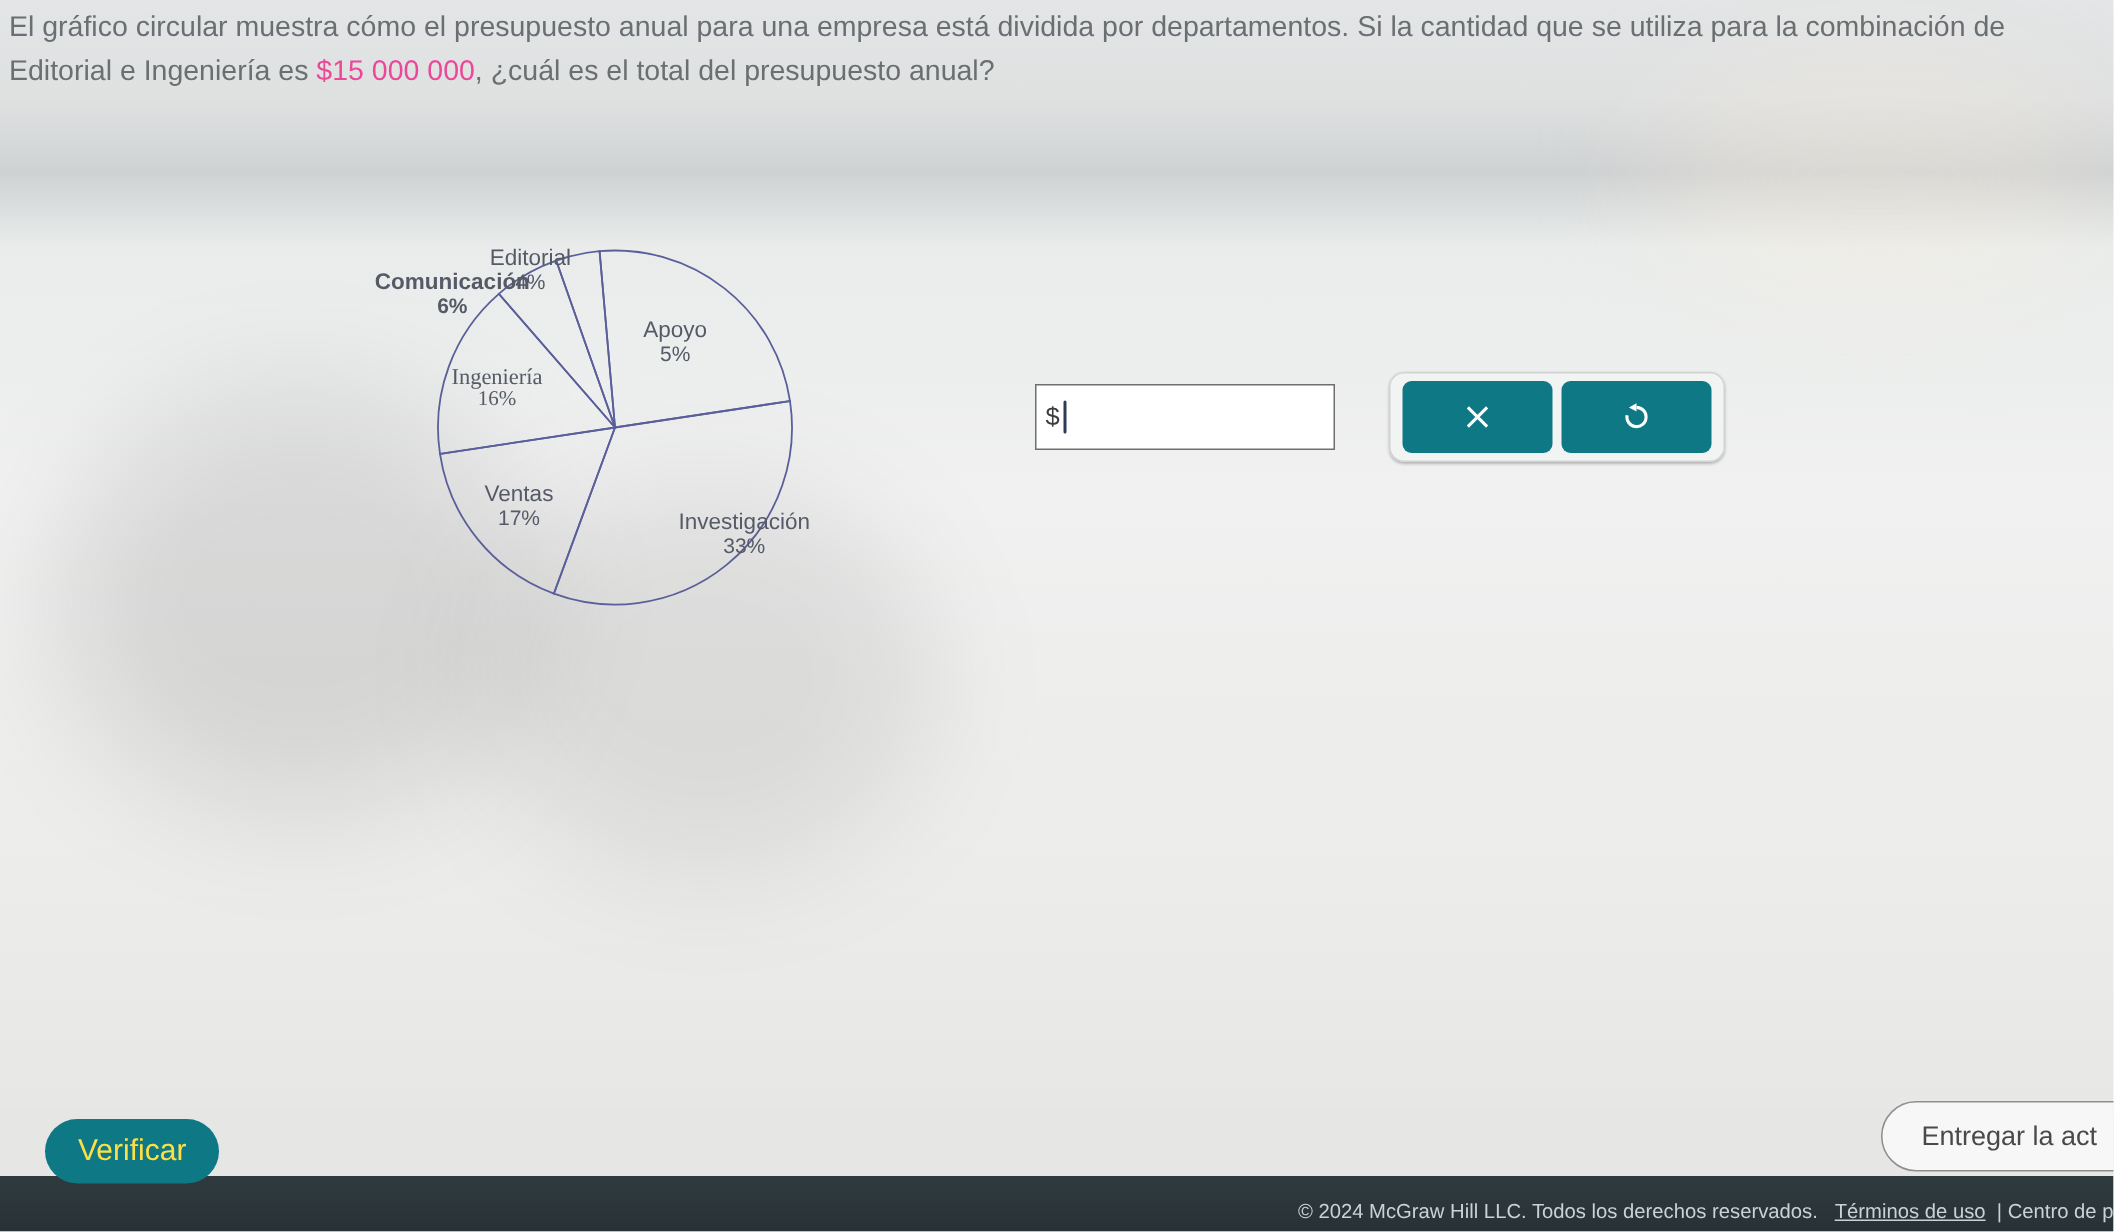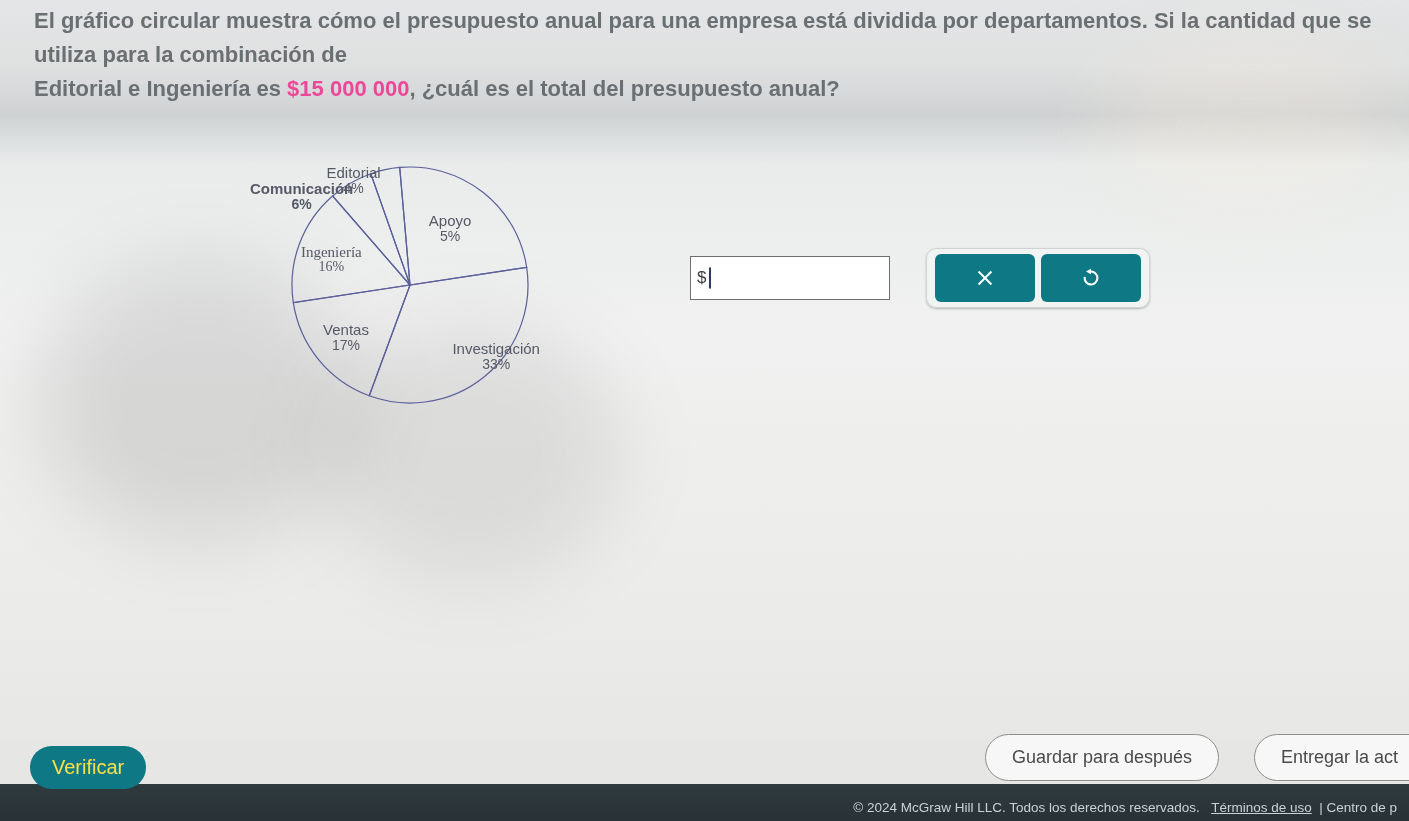--- a/index.html
+++ b/index.html
@@ -9,21 +9,21 @@
     background: linear-gradient(180deg,#e3e5e6 0%,#dfe1e1 8%,#cfd2d3 14%,#e9eceb 20%,#f0f1f0 40%,#ececea 70%,#e5e6e4 100%);
   }
   
   .shade { position:absolute; border-radius:50%; filter:blur(40px); pointer-events:none; }
   .shade.a { left:40px;  top:260px; width:320px; height:280px; background:rgba(0,0,0,0.10); }
   .shade.b { left:320px; top:320px; width:300px; height:260px; background:rgba(0,0,0,0.08); }
   .shade.c { left:1100px; top:40px;  width:300px; height:160px; background:rgba(255,240,220,0.25); }
 
   .question {
     position:absolute; left:6px; top:4px; right:6px;
-    font-size:22px; line-height:1.55; color:#6a6f72; font-weight:700;margin-left:28px;
+    font-size:19px; line-height:1.55; color:#6a6f72; font-weight:400;
   }
   .question .amount { color:#ec4899; }
 
   
   .pie-wrap { position:absolute; left:285px; top:160px; width:250px; height:250px; }
   .pie-wrap svg { position:absolute; inset:0; }
   .slice-label {
     position:absolute; color:#565a67; font-size:15px; line-height:1.05;
     text-align:center; white-space:nowrap; transform:translate(-50%,-50%);
   }
@@ -72,21 +72,21 @@
     padding:10px 22px; font-size:20px; cursor:pointer;
   }
   .pill-btn {
     position:absolute; bottom:40px; background:#f6f7f6; color:#4a4a4a;
     border:1.5px solid #8d8f8e; border-radius:28px; padding:12px 26px;
     font-size:18px; cursor:pointer;
   }
   .pill-save   { right:190px; }
   .pill-submit { right:-8px; border-top-right-radius:0; border-bottom-right-radius:0; padding-right:18px;}
   .copyright {
-    position:absolute; right:12px; bottom:6px; color:#c9d3d6; font-size:13.5px;
+    position:absolute; right:0; bottom:6px; color:#c9d3d6; font-size:13.5px;
   }
   .copyright a { color:#c9d3d6; text-decoration:underline; cursor:pointer; }
 </style>
 </head>
 <body>
 
 <div class="shade a"></div>
 <div class="shade b"></div>
 <div class="shade c"></div>
 
@@ -128,20 +128,19 @@
       <svg viewBox="0 0 24 24" width="22" height="22">
         <path d="M12 5 a7 7 0 1 1 -6.9 5.8"></path>
         <path d="M12 2 L12 8 L6.5 5 Z" fill="#fff" stroke="none"></path>
       </svg>
     </button>
   </div>
 </div>
 
 <div class="bottom-bar">
   <button class="verify-btn">Verificar</button>
-  <button class="pill-btn pill-save">Guardar para después</button>
   <button class="pill-btn pill-submit">Entregar la act</button>
   <div class="copyright">
     <span>© 2024 McGraw Hill LLC. Todos los derechos reservados.</span>
     &nbsp;&nbsp;<a>Términos de uso</a>
     &nbsp;|&nbsp;<span>Centro de p</span>
   </div>
 </div>
 
 </body></html>

